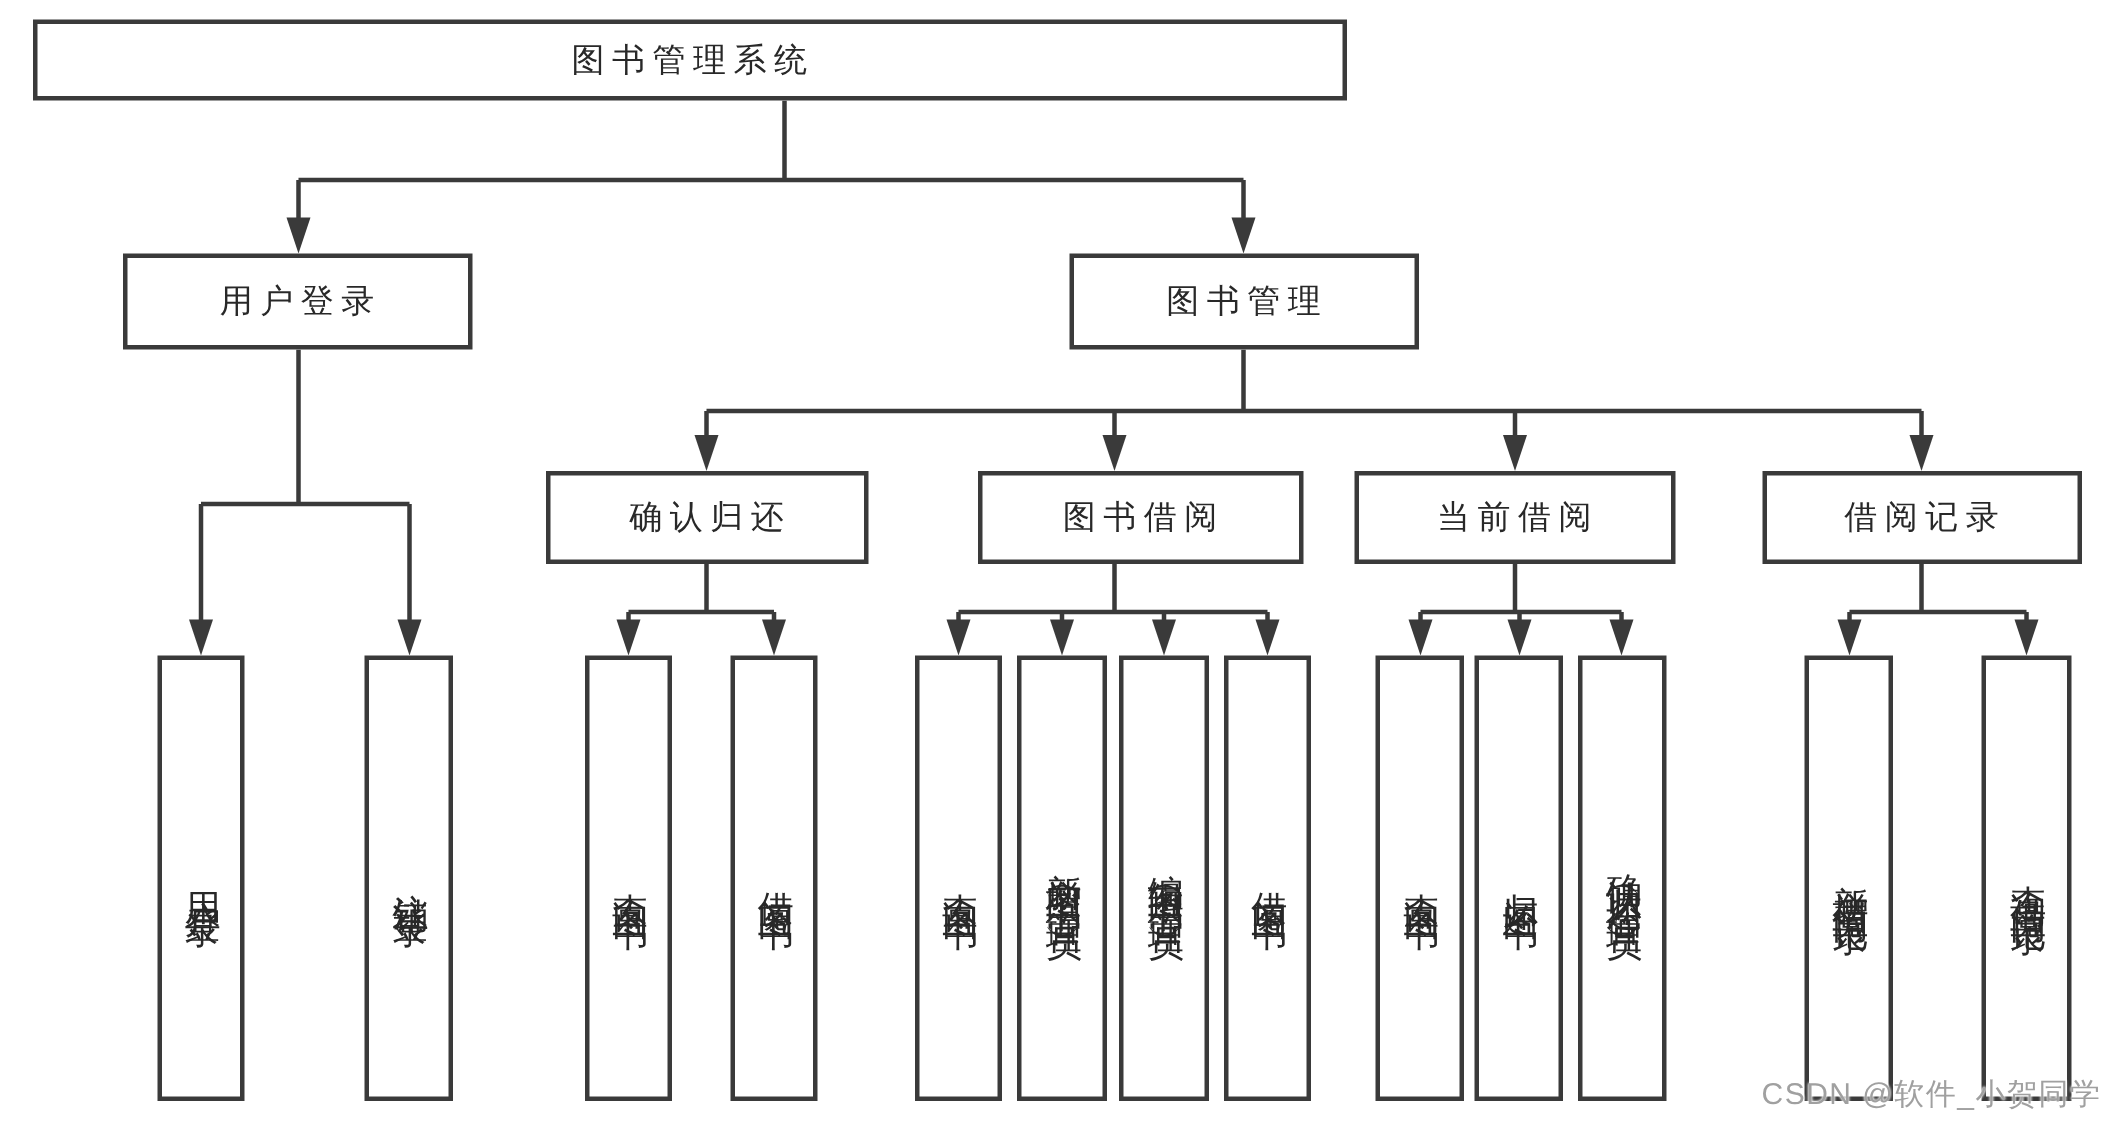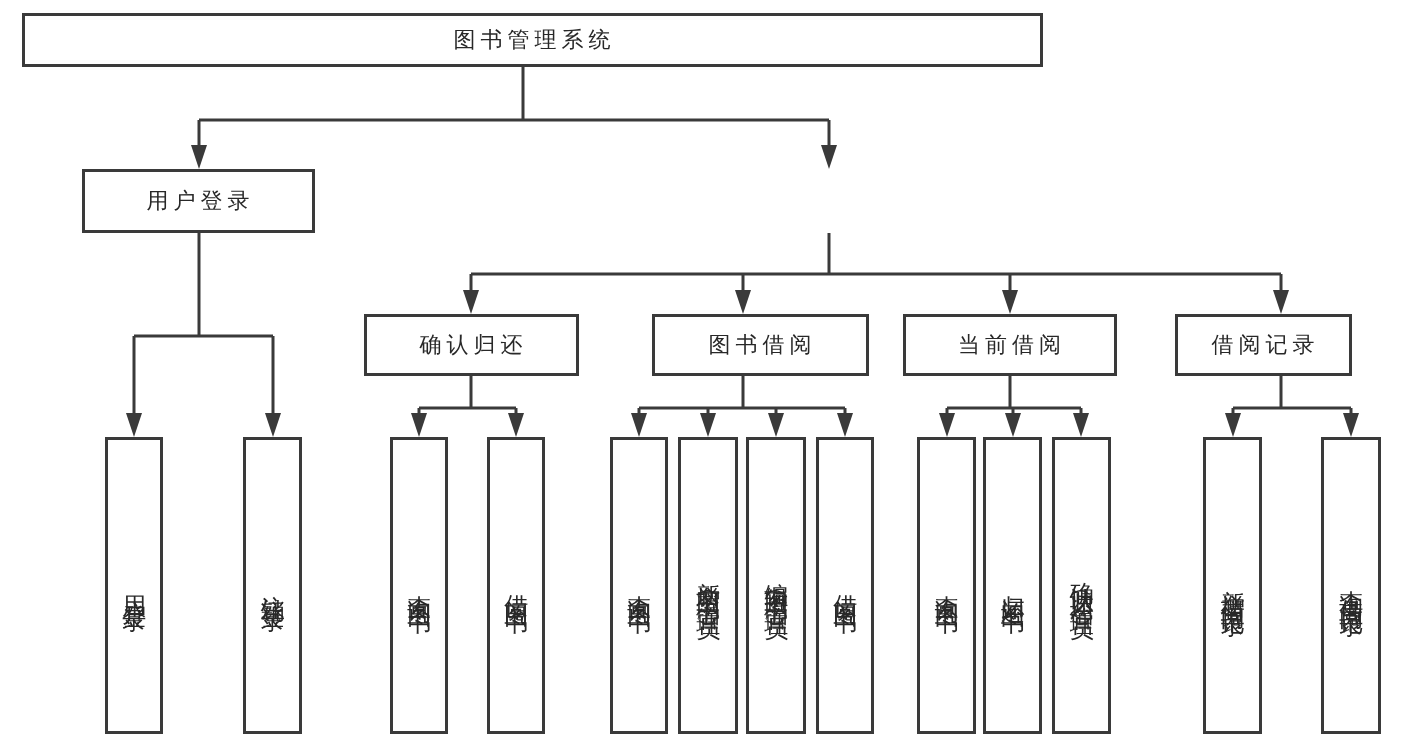--- a/index.html
+++ b/index.html
@@ -96,38 +96,41 @@
       <polygon class="arrow" points="1081,437 1073,413 1089,413"></polygon>
     </g>
 
     <g>
       <path class="conn" d="M1281 376 L1281 408 M1233 408 L1351 408 M1233 408 L1233 414 M1351 408 L1351 414"></path>
       <polygon class="arrow" points="1233,437 1225,413 1241,413"></polygon>
       <polygon class="arrow" points="1351,437 1343,413 1359,413"></polygon>
     </g>
   </svg>
 
-  <div class="node hnode" style="left:22px;top:13px;width:1021px;height:54px;">
+  <div class="node hnode" style="left:22px;top:13px;width:876px;height:54px;">
     <span class="hlabel">图书管理系统</span>
   </div>
 
   <div class="node hnode" style="left:82px;top:169px;width:233px;height:64px;">
     <span class="hlabel">用户登录</span>
+  </div>
+  <div class="node hnode" style="left:713px;top:169px;width:233px;height:64px;">
+    <span class="hlabel">图书管理</span>
   </div>
 
   <div class="node hnode" style="left:364px;top:314px;width:215px;height:62px;">
     <span class="hlabel">确认归还</span>
   </div>
   <div class="node hnode" style="left:652px;top:314px;width:217px;height:62px;">
     <span class="hlabel">图书借阅</span>
   </div>
   <div class="node hnode" style="left:903px;top:314px;width:214px;height:62px;text-align:right;">
     <span class="hlabel">当前借阅</span>
   </div>
-  <div class="node hnode" style="left:1175px;top:314px;width:177px;height:62px;">
+  <div class="node hnode" style="left:1175px;top:314px;width:213px;height:62px;">
     <span class="hlabel">借阅记录</span>
   </div>
 
   <div class="node vnode" style="left:105px;top:437px;width:58px;height:297px;">
     <span class="vtext">用户登录</span>
   </div>
   <div class="node vnode" style="left:243px;top:437px;width:59px;height:297px;">
     <span class="vtext">注销登录</span>
   </div>
 
@@ -161,13 +164,14 @@
     <span class="vtext">确认归还（管理员）</span>
   </div>
 
   <div class="node vnode" style="left:1203px;top:437px;width:59px;height:297px;">
     <span class="vtext">新增借阅记录</span>
   </div>
   <div class="node vnode" style="left:1321px;top:437px;width:60px;height:297px;">
     <span class="vtext">查询借阅记录</span>
   </div>
 
+  <div class="watermark">CSDN @软件_小贺同学</div>
 </div>
 
 </body></html>

